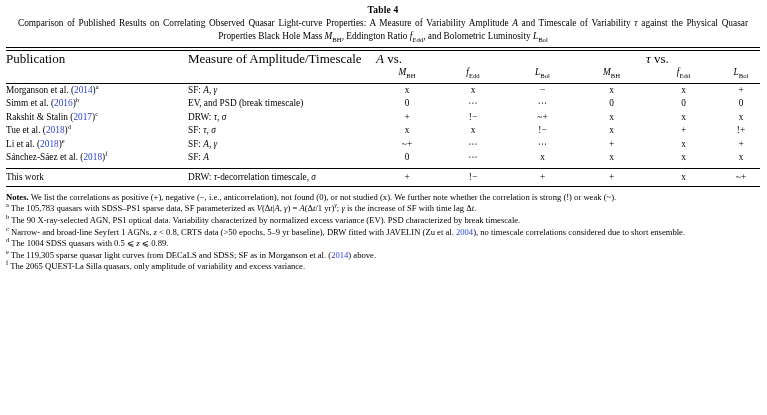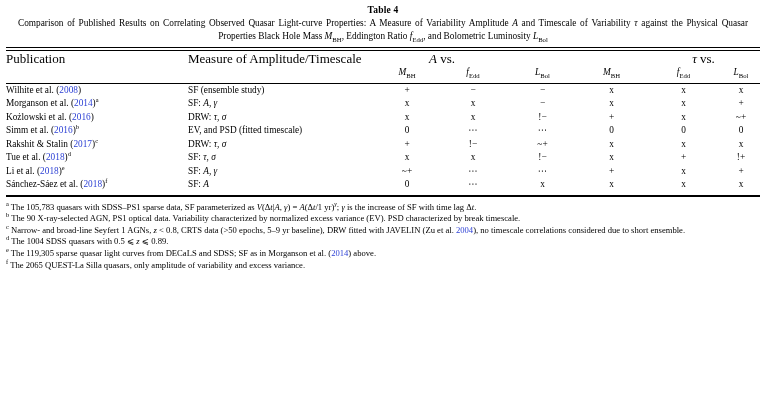--- a/index.html
+++ b/index.html
@@ -72,21 +72,20 @@
   col.c-d2    { width: 70px; }
   col.c-d3    { width: 69px; }
   col.c-d4    { width: 69px; }
   col.c-d5    { width: 75px; }
   col.c-d6    { width: 40px; }
 
   .hdr-row-1 td { height: 15px; font-size: 13px; }
   .hdr-row-2 td { height: 16px; font-size: 9.3px; }
 
   .grp-label {
-    text-align: center;
     white-space: nowrap;
   }
   .colhdr {
     text-align: center;
     white-space: nowrap;
   }
 
   .datarow td {
     height: 13.45px;
     line-height: 13.45px;
@@ -193,52 +192,32 @@
         <col class="c-meas">
         <col class="c-d1">
         <col class="c-d2">
         <col class="c-d3">
         <col class="c-d4">
         <col class="c-d5">
         <col class="c-d6">
     </colgroup>
     <tbody id="tbody-rows">
         <tr class="datarow">
-          <td class="cell-pub"><span>Wilhite et al. </span><span>(</span><span class="ref">2008</span><span>)</span></td>
-          <td class="cell-meas">SF (ensemble study)</td>
-          <td class="cell-sym">+</td>
-          <td class="cell-sym">−</td>
-          <td class="cell-sym">−</td>
-          <td class="cell-sym">x</td>
-          <td class="cell-sym">x</td>
-          <td class="cell-sym">x</td>
-        </tr>
-        <tr class="datarow">
           <td class="cell-pub"><span>Morganson et al. </span><span>(</span><span class="ref">2014</span><span>)</span><span class="sup">a</span></td>
           <td class="cell-meas">SF: <i class="mv">A</i>, <i class="mv">γ</i></td>
           <td class="cell-sym">x</td>
           <td class="cell-sym">x</td>
           <td class="cell-sym">−</td>
           <td class="cell-sym">x</td>
           <td class="cell-sym">x</td>
           <td class="cell-sym">+</td>
         </tr>
         <tr class="datarow">
-          <td class="cell-pub"><span>Kożlowski et al. </span><span>(</span><span class="ref">2016</span><span>)</span></td>
-          <td class="cell-meas">DRW: <i class="mv">τ</i>, <i class="mv">σ</i></td>
-          <td class="cell-sym">x</td>
-          <td class="cell-sym">x</td>
-          <td class="cell-sym">!−</td>
-          <td class="cell-sym">+</td>
-          <td class="cell-sym">x</td>
-          <td class="cell-sym">~+</td>
-        </tr>
-        <tr class="datarow">
           <td class="cell-pub"><span>Simm et al. </span><span>(</span><span class="ref">2016</span><span>)</span><span class="sup">b</span></td>
-          <td class="cell-meas">EV, and PSD (fitted timescale)</td>
+          <td class="cell-meas">EV, and PSD (break timescale)</td>
           <td class="cell-sym">0</td>
           <td class="cell-sym">⋯</td>
           <td class="cell-sym">⋯</td>
           <td class="cell-sym">0</td>
           <td class="cell-sym">0</td>
           <td class="cell-sym">0</td>
         </tr>
         <tr class="datarow">
           <td class="cell-pub"><span>Rakshit &amp; Stalin </span><span>(</span><span class="ref">2017</span><span>)</span><span class="sup">c</span></td>
           <td class="cell-meas">DRW: <i class="mv">τ</i>, <i class="mv">σ</i></td>
@@ -277,24 +256,49 @@
           <td class="cell-sym">x</td>
           <td class="cell-sym">x</td>
           <td class="cell-sym">x</td>
           <td class="cell-sym">x</td>
         </tr>
       </tbody>
   </table>
 
   <div class="rule-single" style="margin-top:3px;"></div>
 
+  <table class="maintable">
+    <colgroup>
+      <col class="c-pub">
+        <col class="c-meas">
+        <col class="c-d1">
+        <col class="c-d2">
+        <col class="c-d3">
+        <col class="c-d4">
+        <col class="c-d5">
+        <col class="c-d6">
+    </colgroup>
+    <tbody>
+      <tr class="datarow thiswork">
+        <td class="cell-pub">This work</td>
+        <td class="cell-meas">DRW: <i class="mv">τ</i>-decorrelation timescale, <i class="mv">σ</i></td>
+        <td class="cell-sym">+</td>
+        <td class="cell-sym">!−</td>
+        <td class="cell-sym">+</td>
+        <td class="cell-sym">+</td>
+        <td class="cell-sym">x</td>
+        <td class="cell-sym">~+</td>
+      </tr>
+    </tbody>
+  </table>
 
   <div class="rule-single"></div>
 
   <div class="notes">
+    <p><span class="nlabel">Notes.</span> <span>We list the correlations as positive (+), negative (−, i.e., anticorrelation), not found (0), or not studied (x). We further note whether the correlation is strong (!) or weak (~).</span></p>
     <p class="fn"><span class="fnmark">a</span> <span>The 105,783 quasars with SDSS–PS1 sparse data, SF parameterized as </span><span><i class="mv">V</i>(Δ<i class="mv">t</i>|<i class="mv">A</i>, <i class="mv">γ</i>) = <i class="mv">A</i>(Δ<i class="mv">t</i>/1 yr)<span class="sup"><i class="mv">γ</i></span></span><span>; <i class="mv">γ</i> is the increase of SF with time lag Δ<i class="mv">t</i>.</span></p>
     <p class="fn"><span class="fnmark">b</span> <span>The 90 X-ray-selected AGN, PS1 optical data. Variability characterized by normalized excess variance (EV). PSD characterized by break timescale.</span></p>
     <p class="fn"><span class="fnmark">c</span> <span>Narrow- and broad-line Seyfert 1 AGNs, <i class="mv">z</i> &lt; 0.8, CRTS data (&gt;50 epochs, 5–9 yr baseline), DRW fitted with JAVELIN (Zu et al. </span><span class="ref">2004</span><span>), no timescale correlations considered due to short ensemble.</span></p>
     <p class="fn"><span class="fnmark">d</span> <span>The 1004 SDSS quasars with 0.5 ⩽ <i class="mv">z</i> ⩽ 0.89.</span></p>
     <p class="fn"><span class="fnmark">e</span> <span>The 119,305 sparse quasar light curves from DECaLS and SDSS; SF as in Morganson et al. (</span><span class="ref">2014</span><span>) above.</span></p>
     <p class="fn"><span class="fnmark">f</span> <span>The 2065 QUEST-La Silla quasars, only amplitude of variability and excess variance.</span></p>
   </div>
 
 </div>
 

